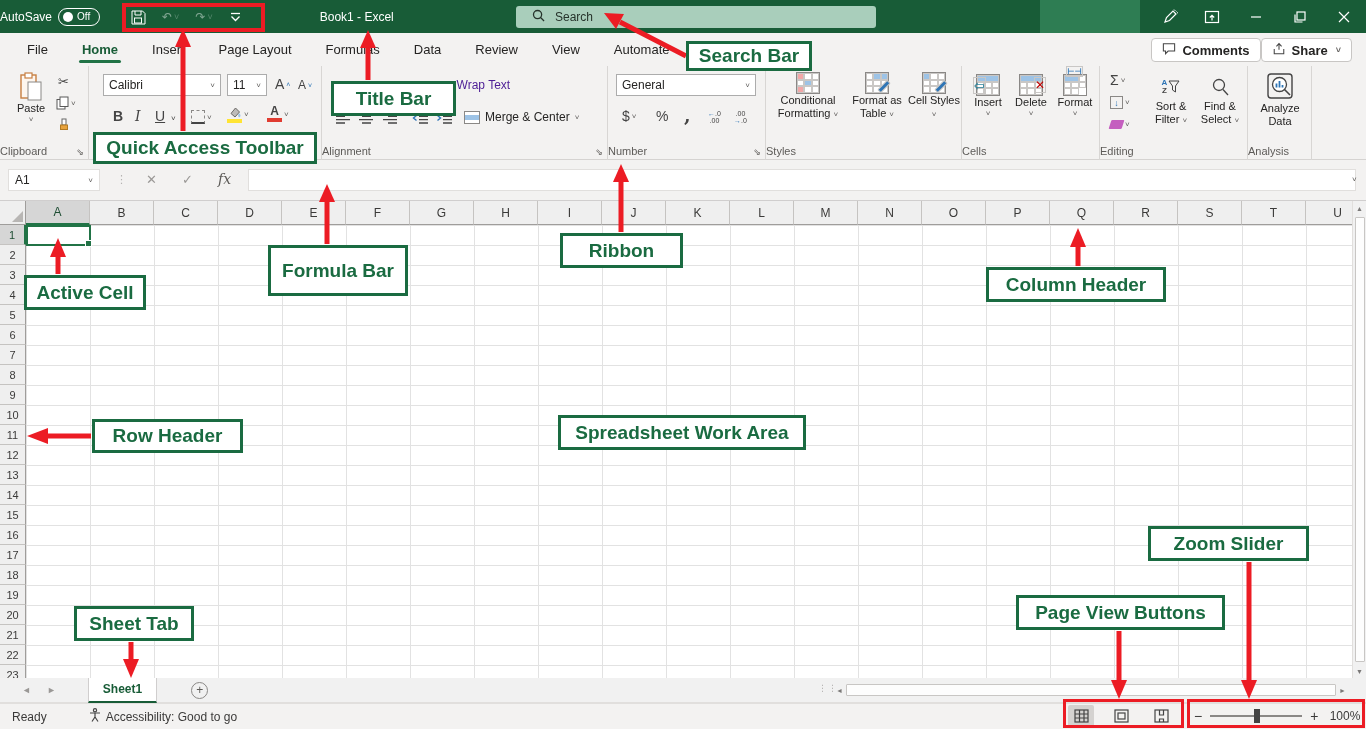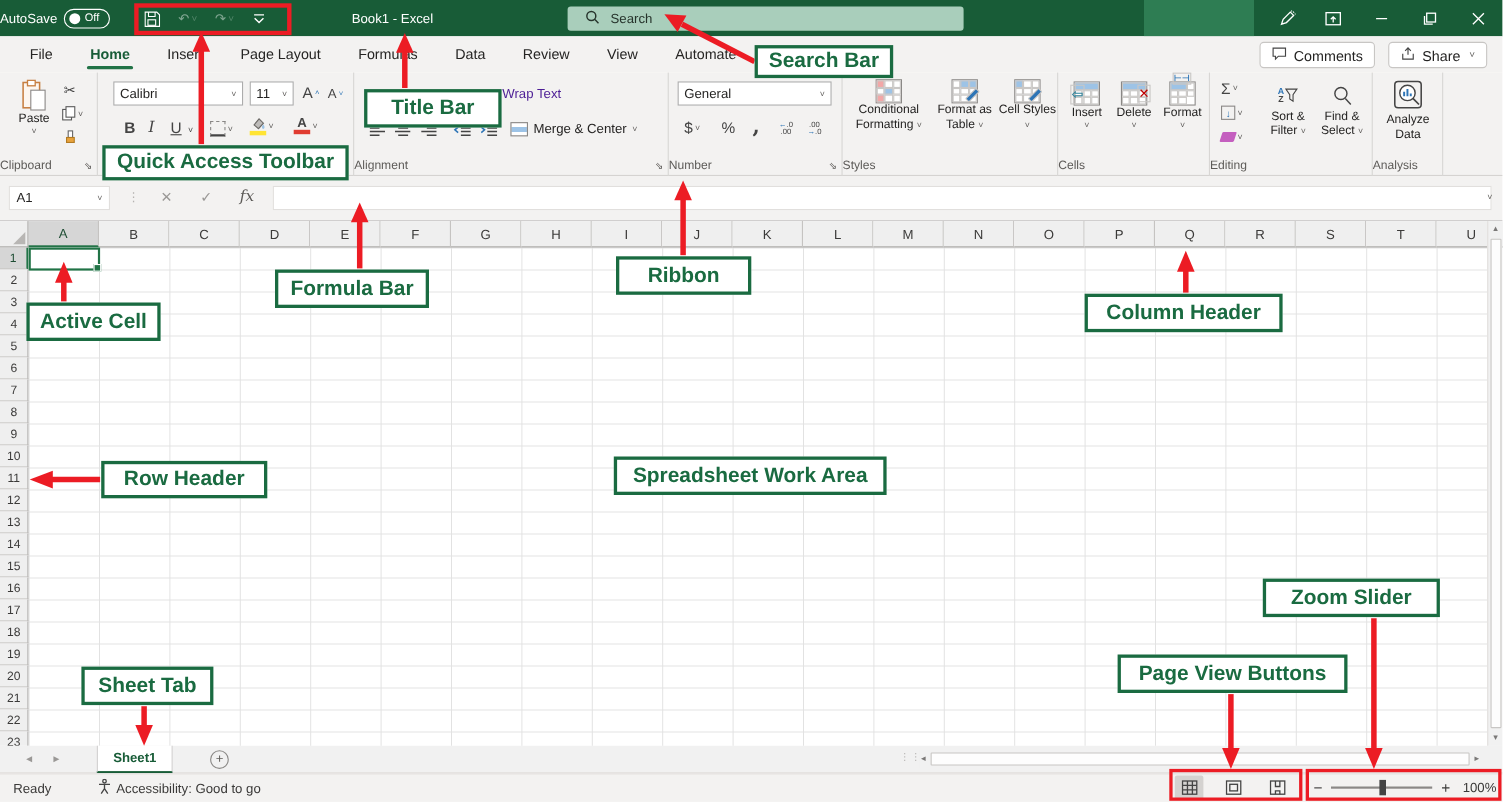--- a/index.html
+++ b/index.html
@@ -27,21 +27,21 @@
   #titlebar-right{position:absolute;right:0;top:0;height:33px;display:flex;align-items:center;}
   .tb-btn{width:44px;height:33px;display:flex;align-items:center;justify-content:center;color:#fff;}
   #pen-btn{width:40px;}
 
   
   #tabrow{left:0;top:33px;width:1366px;height:33px;background:var(--rib-bg);display:flex;align-items:center;}
   #ribbon-tabs{display:flex;align-items:center;height:100%;margin-left:10px;}
   .rtab{padding:0 17px;height:100%;display:flex;align-items:center;font-size:13px;color:#252423;position:relative;white-space:nowrap;}
   .rtab.active{color:var(--xl-green);font-weight:bold;}
   .rtab.active::after{content:"";position:absolute;left:14px;right:14px;bottom:3px;height:3px;background:var(--xl-accent);border-radius:2px;}
-  #tabrow-right{position:absolute;right:14px;top:38px;display:flex;gap:12px;}
+  #tabrow-right{position:absolute;right:14px;top:38px;display:flex;font-weight:bold;}
   .pill-btn{display:flex;align-items:center;gap:6px;background:#fff;border:1px solid #C8C6C4;border-radius:4px;height:24px;padding:0 10px;font-size:13px;color:#252423;}
   .pill-caret{font-size:9px;color:#605E5C;margin-left:2px;}
 
   
   #ribbon{left:0;top:66px;width:1366px;height:94px;background:var(--rib-bg);border-bottom:1px solid #D5D3D1;}
   .rgroup{position:absolute;top:0;height:94px;border-right:1px solid var(--line);}
   .grp-label{position:absolute;bottom:3px;left:0;right:0;text-align:left;font-size:11px;color:#5D5B58;}
   .launcher{position:absolute;bottom:3px;right:4px;font-size:9px;color:#5D5B58;}
   .combo{background:#fff;border:1px solid #ACACAC;height:22px;display:flex;align-items:center;justify-content:space-between;padding:0 5px;font-size:12px;color:#252423;position:absolute;}
   .combo .caret{font-size:8px;color:#605E5C;}
@@ -113,21 +113,21 @@
 
   
   .ann{position:absolute;background:#fff;border:3px solid var(--ann-green);color:var(--ann-green);font-weight:bold;font-size:19px;display:flex;align-items:center;justify-content:center;z-index:60;white-space:nowrap;font-family:"Liberation Sans","DejaVu Sans",sans-serif;}
   .redbox{position:absolute;border:4px solid var(--ann-red);z-index:55;}
   #ann-svg{position:absolute;left:0;top:0;width:1366px;height:729px;z-index:50;pointer-events:none;}
   #ann-svg .shaft{stroke:var(--ann-red);stroke-width:5;}
   #ann-svg .head{fill:var(--ann-red);}
   #ann-search-bar{left:686px;top:41px;width:126px;height:30px;}
   #ann-title-bar{left:331px;top:81px;width:125px;height:35px;}
   #ann-qat{left:93px;top:132px;width:224px;height:32px;}
-  #ann-formula-bar{left:250px;top:245px;width:140px;height:35px;}
+  #ann-formula-bar{left:268px;top:245px;width:140px;height:51px;}
   #ann-ribbon{left:560px;top:233px;width:123px;height:35px;}
   #ann-column-header{left:986px;top:267px;width:180px;height:35px;}
   #ann-active-cell{left:24px;top:275px;width:122px;height:35px;}
   #ann-row-header{left:92px;top:419px;width:151px;height:34px;}
   #ann-work-area{left:558px;top:415px;width:248px;height:35px;}
   #ann-zoom-slider{left:1148px;top:526px;width:161px;height:35px;}
   #ann-page-view{left:1016px;top:595px;width:209px;height:35px;}
   #ann-sheet-tab{left:74px;top:606px;width:120px;height:35px;}
   #redbox-qat{left:122px;top:3px;width:143px;height:29px;}
   #redbox-pageview{left:1063px;top:699px;width:121px;height:29px;border-width:3px;}

